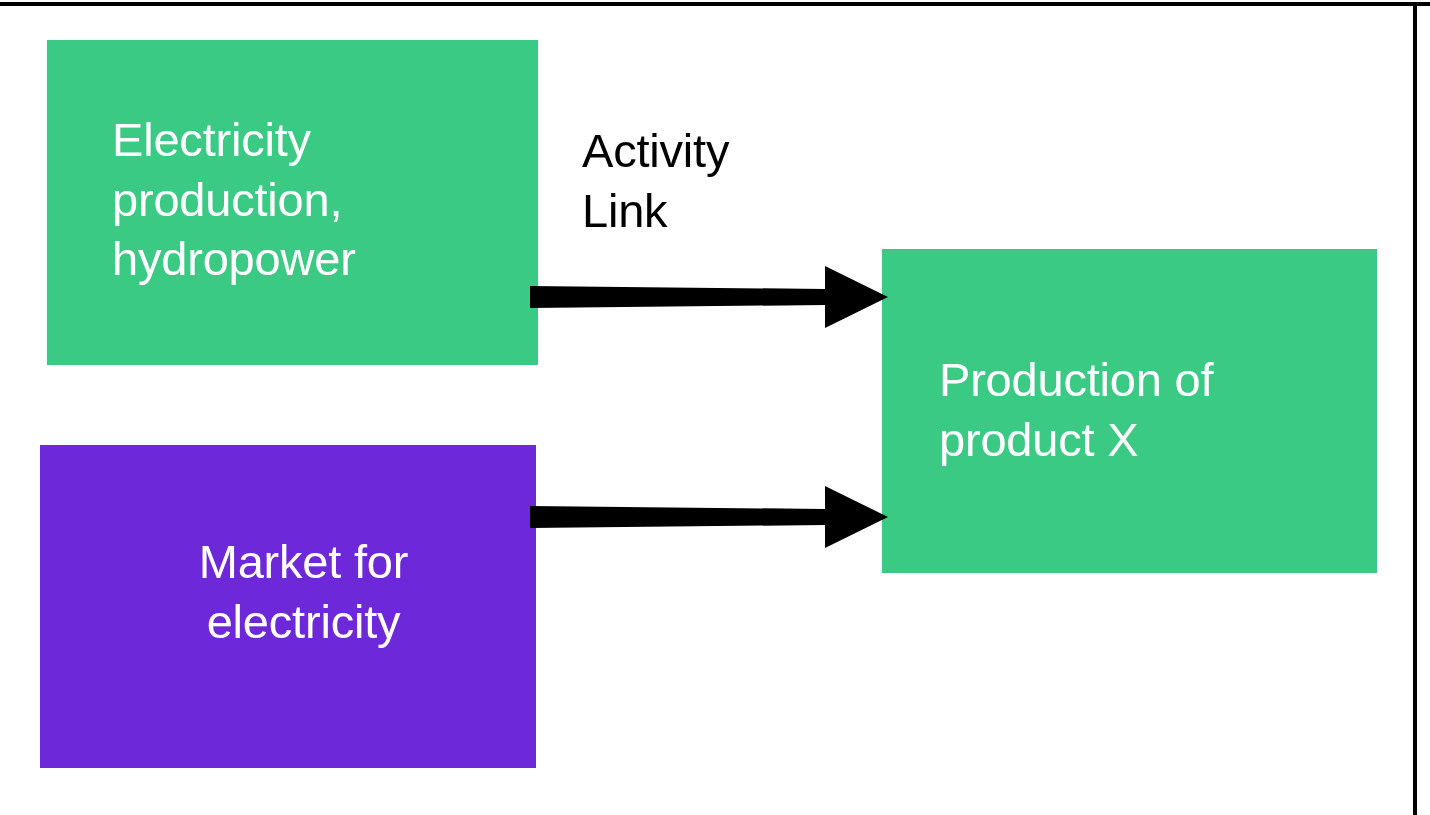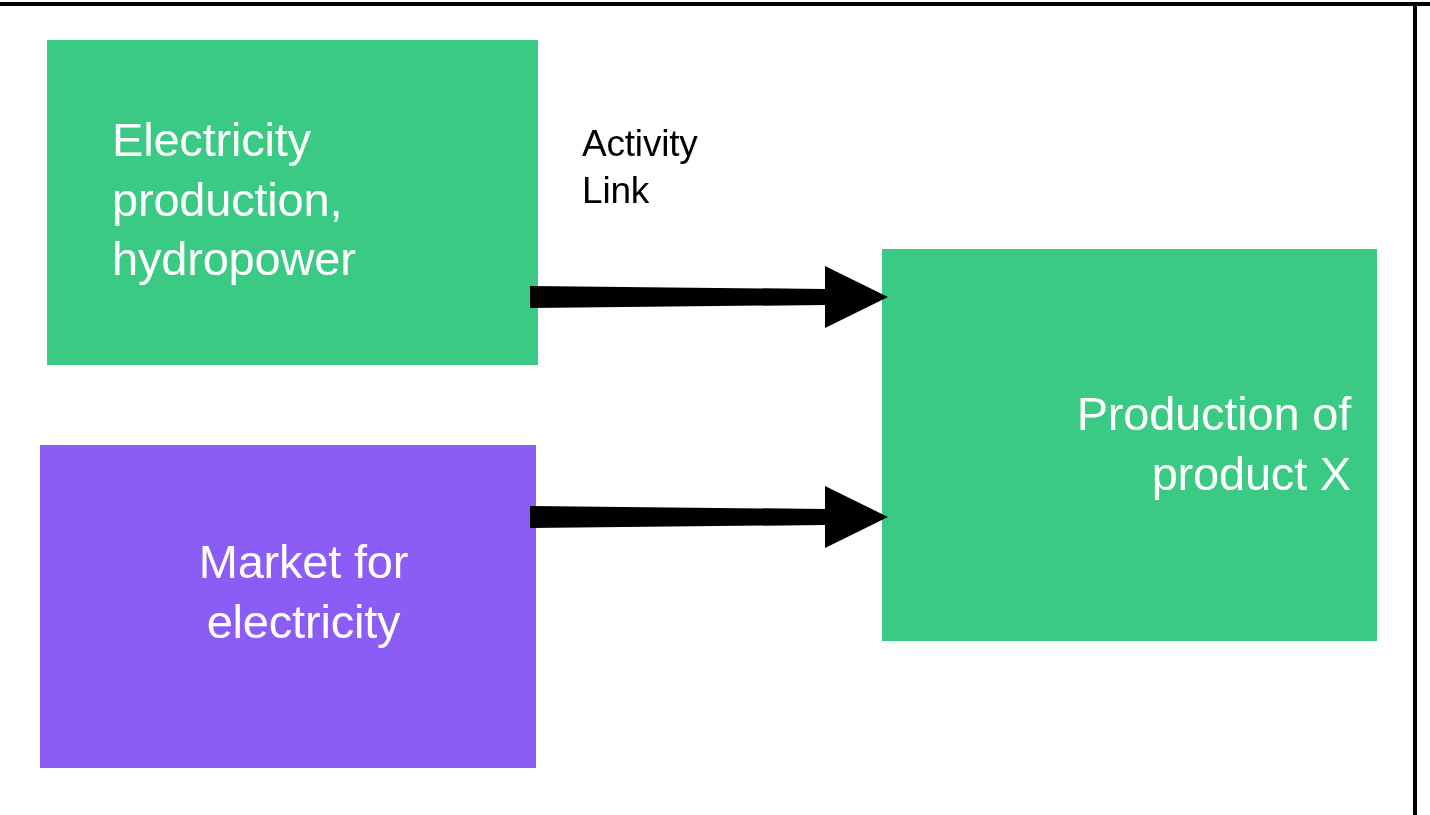--- a/index.html
+++ b/index.html
@@ -66,37 +66,37 @@
   }
   #node-hydropower .node-label {
     margin-top: -6px;
   }
 
   #node-market {
     left: 40px;
     top: 445px;
     width: 496px;
     height: 323px;
-    background: #8b5cf6;
+    background: #6d28d9;
     padding: 0 26px;
     text-align: center;
     justify-content: flex-start;
   }
   #node-market .node-label {
     margin-top: 87px;
   }
 
   #node-product {
     left: 882px;
     top: 249px;
     width: 495px;
-    height: 392px;
+    height: 324px;
     background: #3bca84;
     padding: 0 26px;
-    text-align: right;
+    text-align: left;
   }
   #node-product .node-label {
     margin-top: -2px;
   }
 
   
   .arrow {
     position: absolute;
   }
   #arrow-hydropower-to-product {
@@ -110,21 +110,21 @@
     top: 478px;
     width: 360px;
     height: 78px;
   }
 
   
   #activity-link-label {
     position: absolute;
     left: 582px;
     top: 121px;
-    font-size: 37px;
+    font-size: 47px;
     line-height: 1.27;
     color: #000000;
     white-space: pre-line;
     text-align: left;
     letter-spacing: -0.2px;
   }
 </style>
 </head>
 <body>
 

